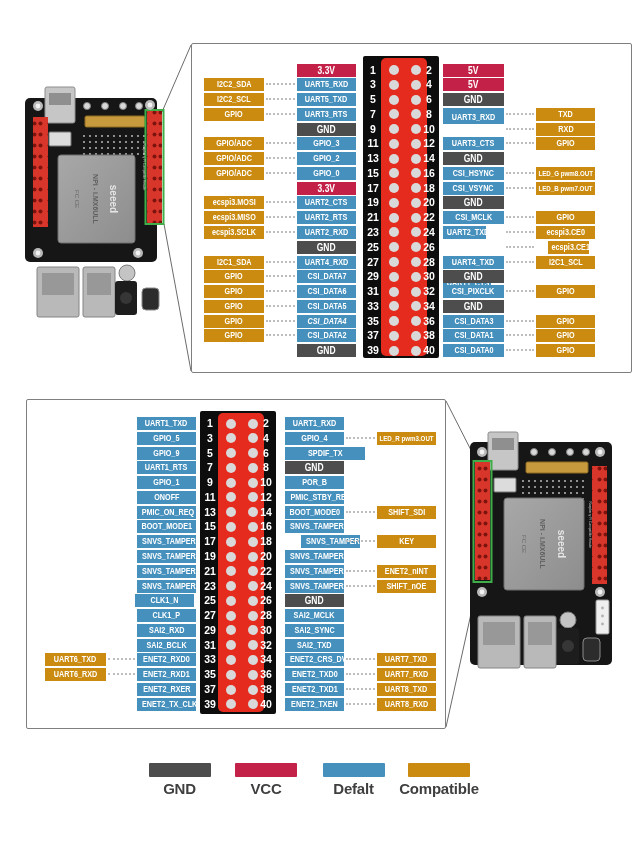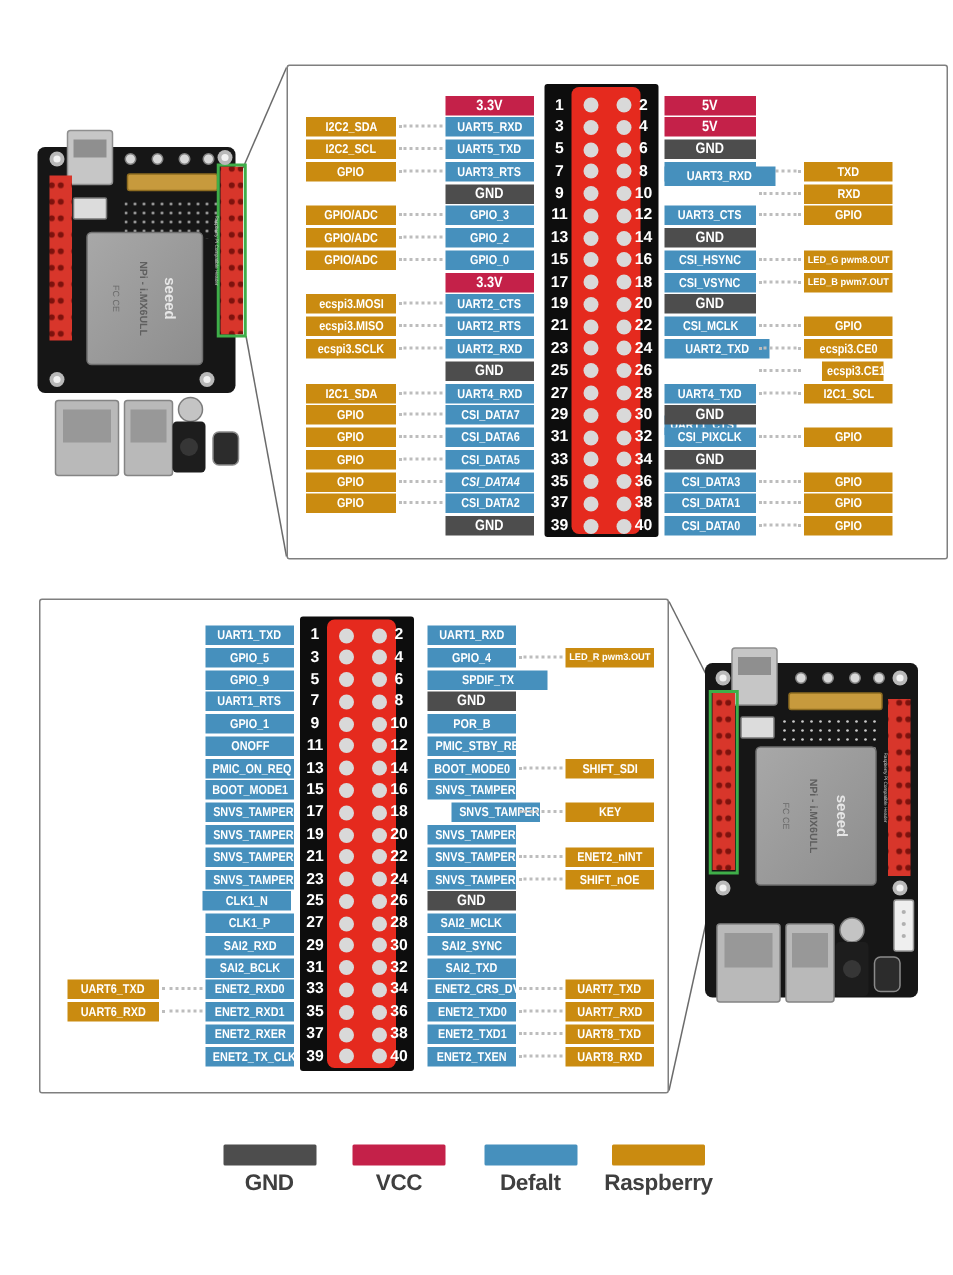--- a/index.html
+++ b/index.html
@@ -184,21 +184,21 @@
     <div class="pinc" style="left: 197px; top: 65.31px;"></div>
     <div class="pinc" style="left: 219px; top: 65.31px;"></div>
     <div class="cbox t-fn" style="left: 251px; top: 63.81px; width: 61px;"><span>UART3_TXD</span></div>
     <div class="dot" style="left: 314px; width: 28px; top: 68.81px;"></div>
     <div class="cbox t-ext" style="left: 344px; top: 63.81px; width: 59px;"><span>TXD</span></div>
     <div class="cbox t-gnd" style="left: 105px; top: 78.58px; width: 59px;"><span>GND</span></div>
     <div class="pn" style="left: 173px; top: 78.58px;">9</div>
     <div class="pn" style="left: 229px; top: 78.58px;">10</div>
     <div class="pinc" style="left: 197px; top: 80.08px;"></div>
     <div class="pinc" style="left: 219px; top: 80.08px;"></div>
-    <div class="cbox t-fn" style="left: 251px; top: 67px; width: 74px;"><span>UART3_RXD</span></div>
+    <div class="cbox t-fn" style="left: 251px; top: 67px; width: 61px;"><span>UART3_RXD</span></div>
     <div class="dot" style="left: 314px; width: 28px; top: 83.58px;"></div>
     <div class="cbox t-ext" style="left: 344px; top: 78.58px; width: 59px;"><span>RXD</span></div>
     <div class="cbox t-ext" style="left: 12px; top: 93.35px; width: 60px;"><span>GPIO/ADC</span></div>
     <div class="dot" style="left: 74px; width: 29px; top: 98.35px;"></div>
     <div class="cbox t-fn" style="left: 105px; top: 93.35px; width: 59px;"><span>GPIO_3</span></div>
     <div class="pn" style="left: 173px; top: 93.35px;">11</div>
     <div class="pn" style="left: 229px; top: 93.35px;">12</div>
     <div class="pinc" style="left: 197px; top: 94.85px;"></div>
     <div class="pinc" style="left: 219px; top: 94.85px;"></div>
     <div class="cbox t-fn" style="left: 251px; top: 93.35px; width: 61px;"><span>UART3_CTS</span></div>
@@ -248,21 +248,21 @@
     <div class="cbox t-fn" style="left: 251px; top: 167.2px; width: 61px;"><span>CSI_MCLK</span></div>
     <div class="dot" style="left: 314px; width: 28px; top: 172.2px;"></div>
     <div class="cbox t-ext" style="left: 344px; top: 167.2px; width: 59px;"><span>GPIO</span></div>
     <div class="cbox t-ext" style="left: 12px; top: 181.97px; width: 60px;"><span>ecspi3.SCLK</span></div>
     <div class="dot" style="left: 74px; width: 29px; top: 186.97px;"></div>
     <div class="cbox t-fn" style="left: 105px; top: 181.97px; width: 59px;"><span>UART2_RXD</span></div>
     <div class="pn" style="left: 173px; top: 181.97px;">23</div>
     <div class="pn" style="left: 229px; top: 181.97px;">24</div>
     <div class="pinc" style="left: 197px; top: 183.47px;"></div>
     <div class="pinc" style="left: 219px; top: 183.47px;"></div>
-    <div class="cbox t-fn" style="left: 251px; top: 181.97px; width: 70px;"><span>UART2_TXD</span></div>
+    <div class="cbox t-fn" style="left: 251px; top: 181.97px; width: 43px;"><span>UART2_TXD</span></div>
     <div class="dot" style="left: 314px; width: 28px; top: 186.97px;"></div>
     <div class="cbox t-ext" style="left: 344px; top: 181.97px; width: 59px;"><span>ecspi3.CE0</span></div>
     <div class="cbox t-gnd" style="left: 105px; top: 196.74px; width: 59px;"><span>GND</span></div>
     <div class="pn" style="left: 173px; top: 196.74px;">25</div>
     <div class="pn" style="left: 229px; top: 196.74px;">26</div>
     <div class="pinc" style="left: 197px; top: 198.24px;"></div>
     <div class="pinc" style="left: 219px; top: 198.24px;"></div>
     <div class="cbox t-fn" style="left: 251px; top: 196.74px; width: 48px; margin-top: 36px;"><span>UART1_CTS</span></div>
     <div class="dot" style="left: 314px; width: 28px; top: 201.74px;"></div>
     <div class="cbox t-ext" style="left: 356px; top: 196.74px; width: 41px;"><span>ecspi3.CE1</span></div>
@@ -487,15 +487,15 @@
     <div class="legend-item" style="left: 311.5px; top: 0px;">
       <div class="legend-swatch" style="background: rgb(70, 144, 189);"></div>
       <div class="legend-label">Defalt</div>
     </div>
     <div class="legend-item" style="left: 224px; top: 0px;">
       <div class="legend-swatch" style="background: rgb(196, 33, 73);"></div>
       <div class="legend-label">VCC</div>
     </div>
     <div class="legend-item" style="left: 397px; top: 0px;">
       <div class="legend-swatch" style="background: rgb(202, 139, 16);"></div>
-      <div class="legend-label">Raspberry</div>
+      <div class="legend-label">Compatible</div>
     </div>
   </div>
 
 </body></html>

